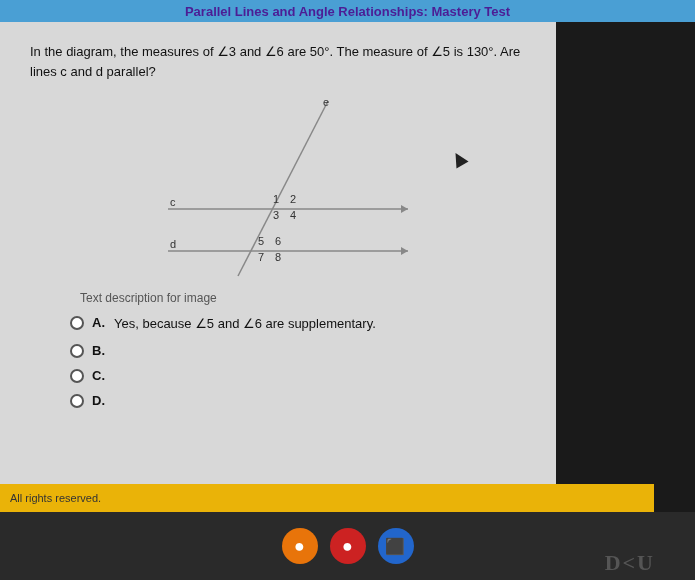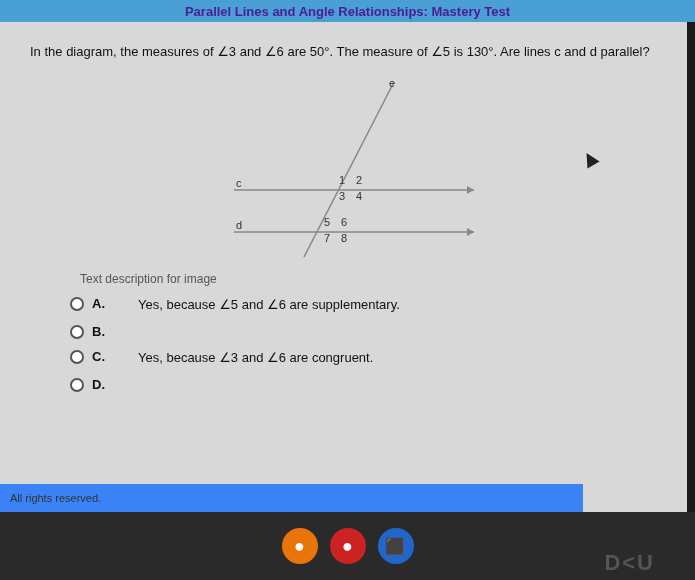--- a/index.html
+++ b/index.html
@@ -22,21 +22,21 @@
     }
     .title-bar-text {
       color: #4c1d95;
       font-size: 13px;
       font-weight: bold;
     }
 
     
     .main-content {
       background: #d8d8d8;
-      width: 687px;
+      width: 556px;
       height: 490px;
       position: relative;
       padding: 20px 30px 24px 30px;
     }
 
     
     .question-text {
       font-size: 13px;
       color: #111;
       line-height: 1.5;
@@ -73,42 +73,41 @@
       flex-shrink: 0;
       background: white;
     }
     .choice-letter {
       font-weight: bold;
       margin-right: 6px;
       min-width: 16px;
     }
     .choice-text {
       line-height: 1.4;
-      margin-left: 24px;
     }
 
     
     .text-description {
       font-size: 12px;
       color: #555;
       margin-bottom: 8px;
       text-align: left;
       padding-left: 50px;
     }
 
     
     .footer-bar {
-      background: #3b82f6;
+      background: #eab308;
       height: 28px;
       display: flex;
       align-items: center;
       padding: 12px 10px;
       position: absolute;
       bottom: 68px;
-      width: 583px;
+      width: 654px;
     }
     .footer-text {
       font-size: 11px;
       color: #333;
     }
 
     
     .taskbar {
       position: absolute;
       bottom: 0;
@@ -134,21 +133,21 @@
     .icon-blue { background: #2266cc; }
 
     
     .dell-logo {
       position: absolute;
       bottom: 4px;
       right: 40px;
       color: #555;
       font-size: 22px;
       font-weight: bold;
-      font-family: Liberation Sans, sans-serif;
+      font-family: Liberation Serif, serif;
       letter-spacing: 2px;
     }
 
     
     .cursor {
       position: absolute;
       top: 130px;
       right: 90px;
       width: 0;
       height: 0;
@@ -217,21 +216,20 @@
     </div>
 
     <div class="choice-row">
       <div class="radio-circle"></div>
       <span class="choice-letter">B.</span>
     </div>
 
     <div class="choice-row">
       <div class="radio-circle"></div>
       <span class="choice-letter">C.</span>
-      <span class="choice-text">Yes, because ∠3 and ∠6 are congruent.</span>
     </div>
 
     <div class="choice-row">
       <div class="radio-circle"></div>
       <span class="choice-letter">D.</span>
     </div>
 
   </div>
 
   <div class="cursor"></div>

